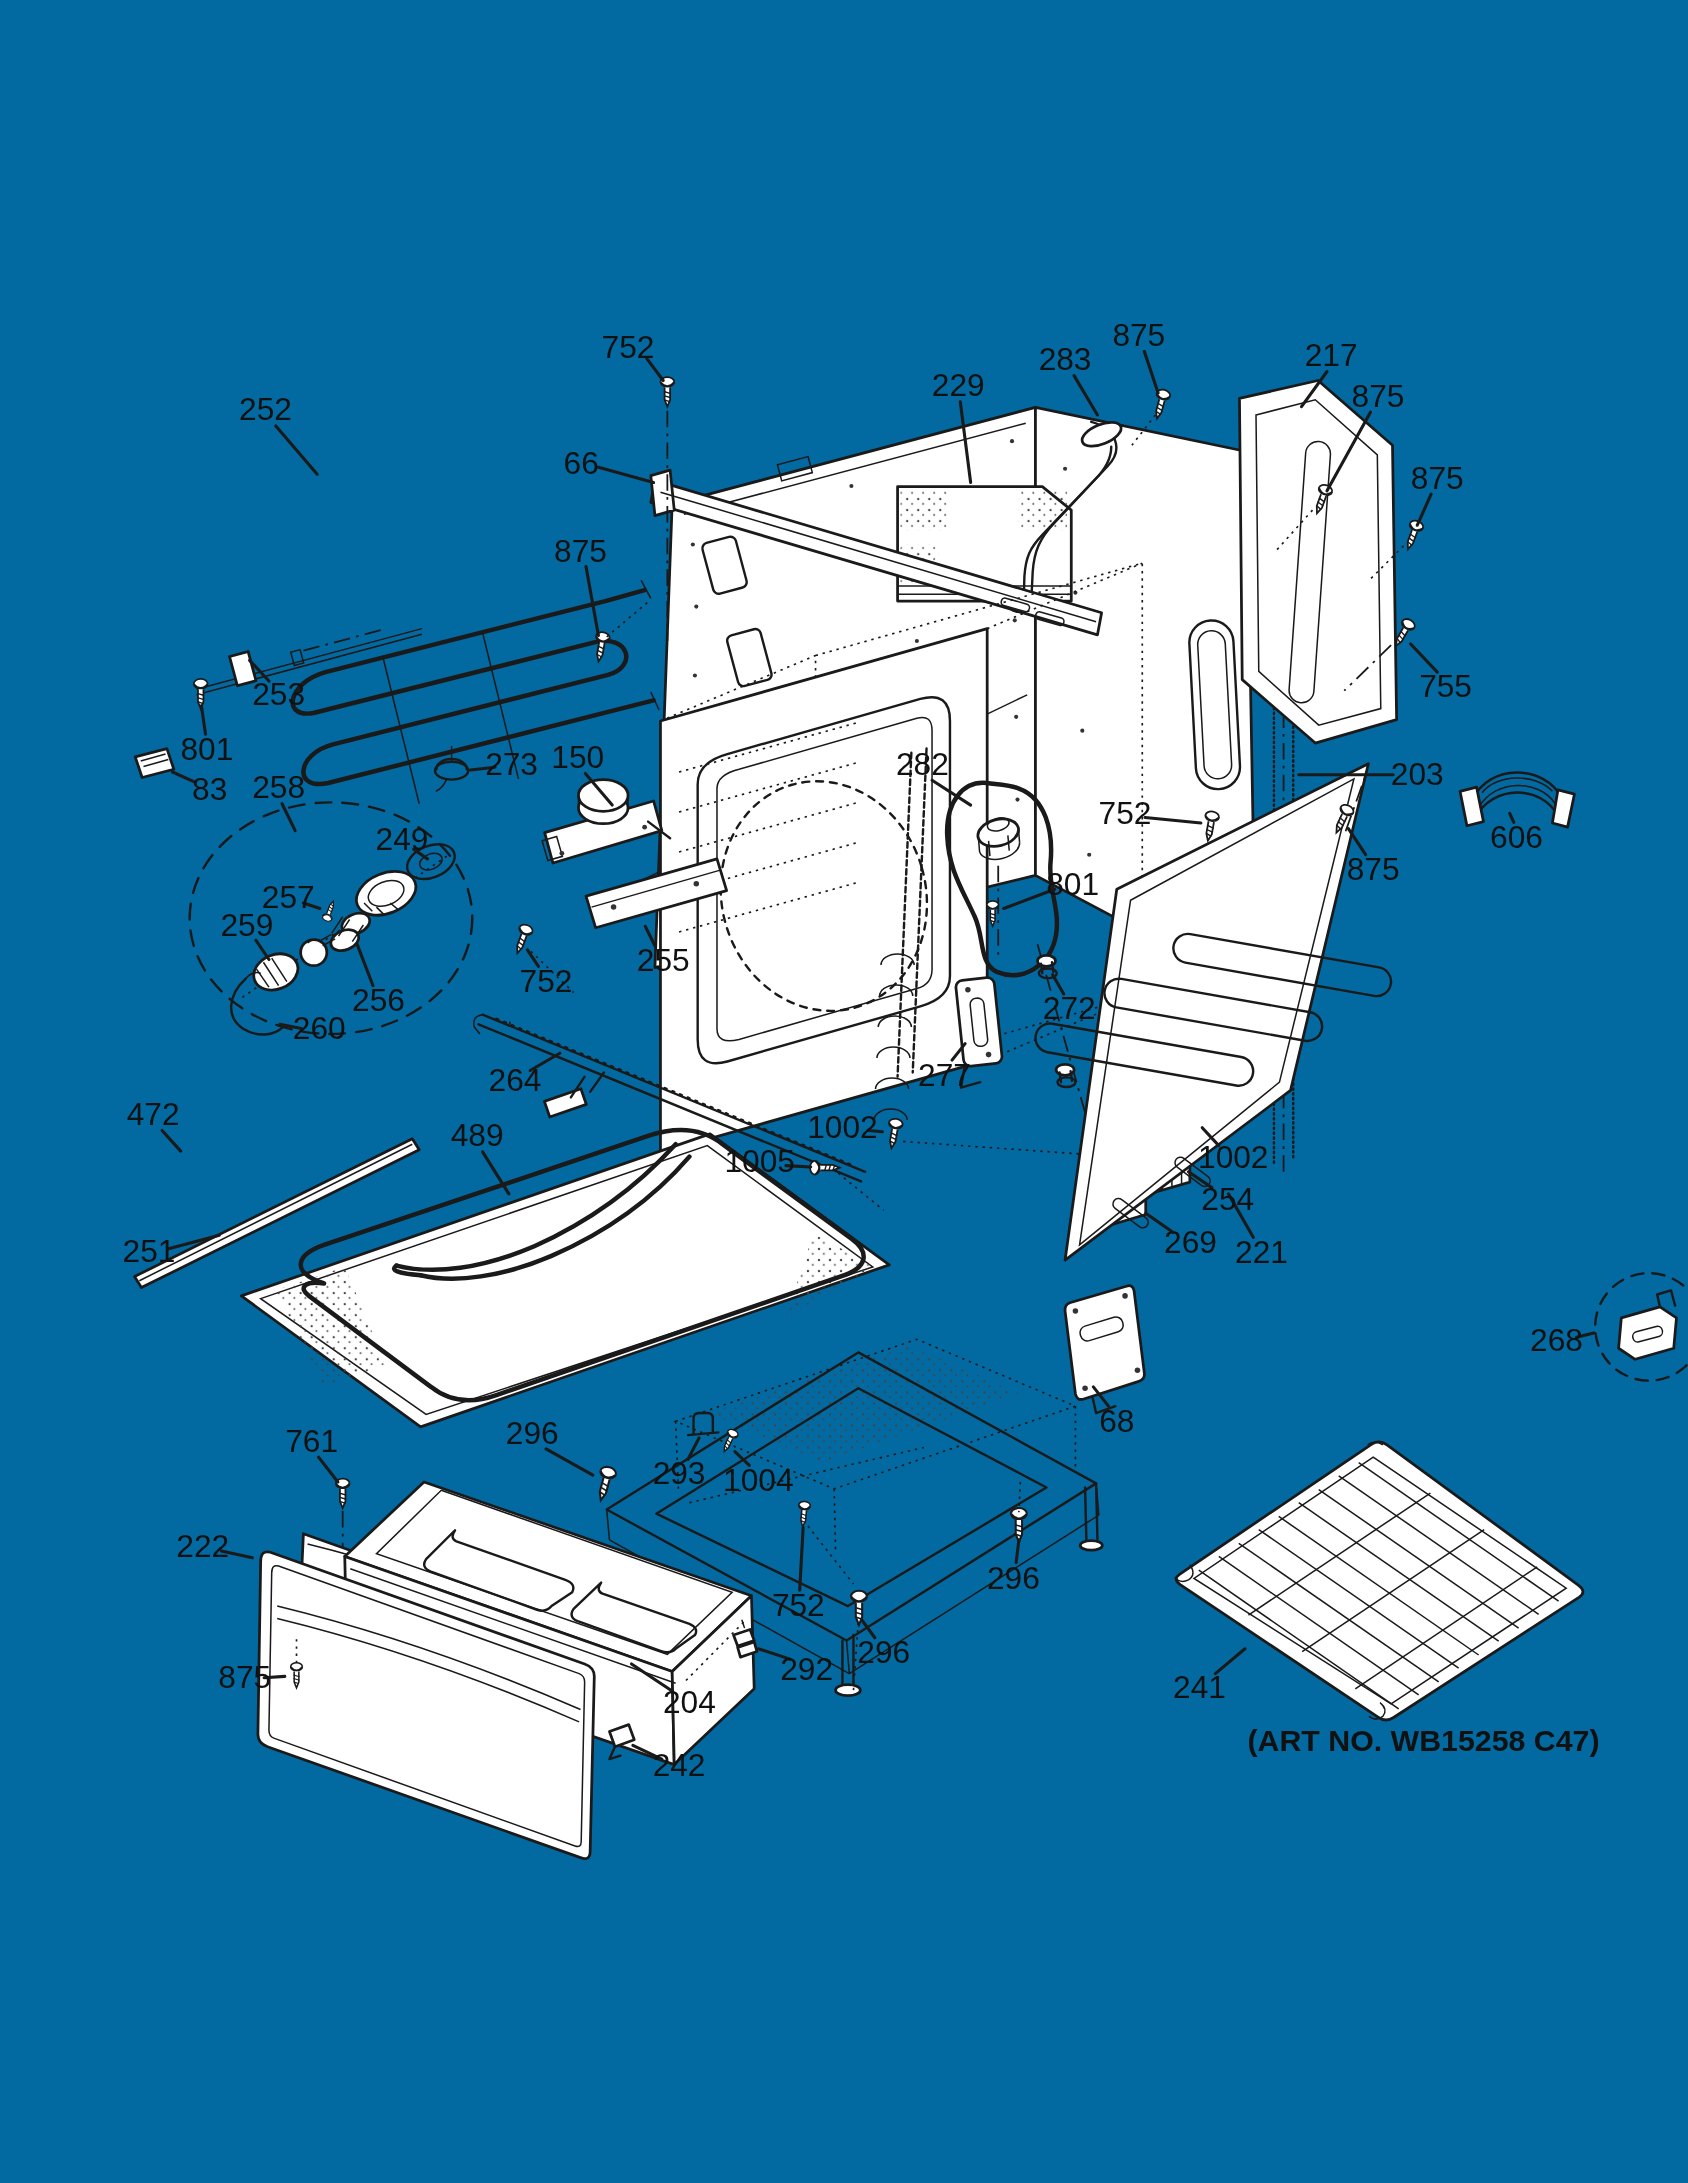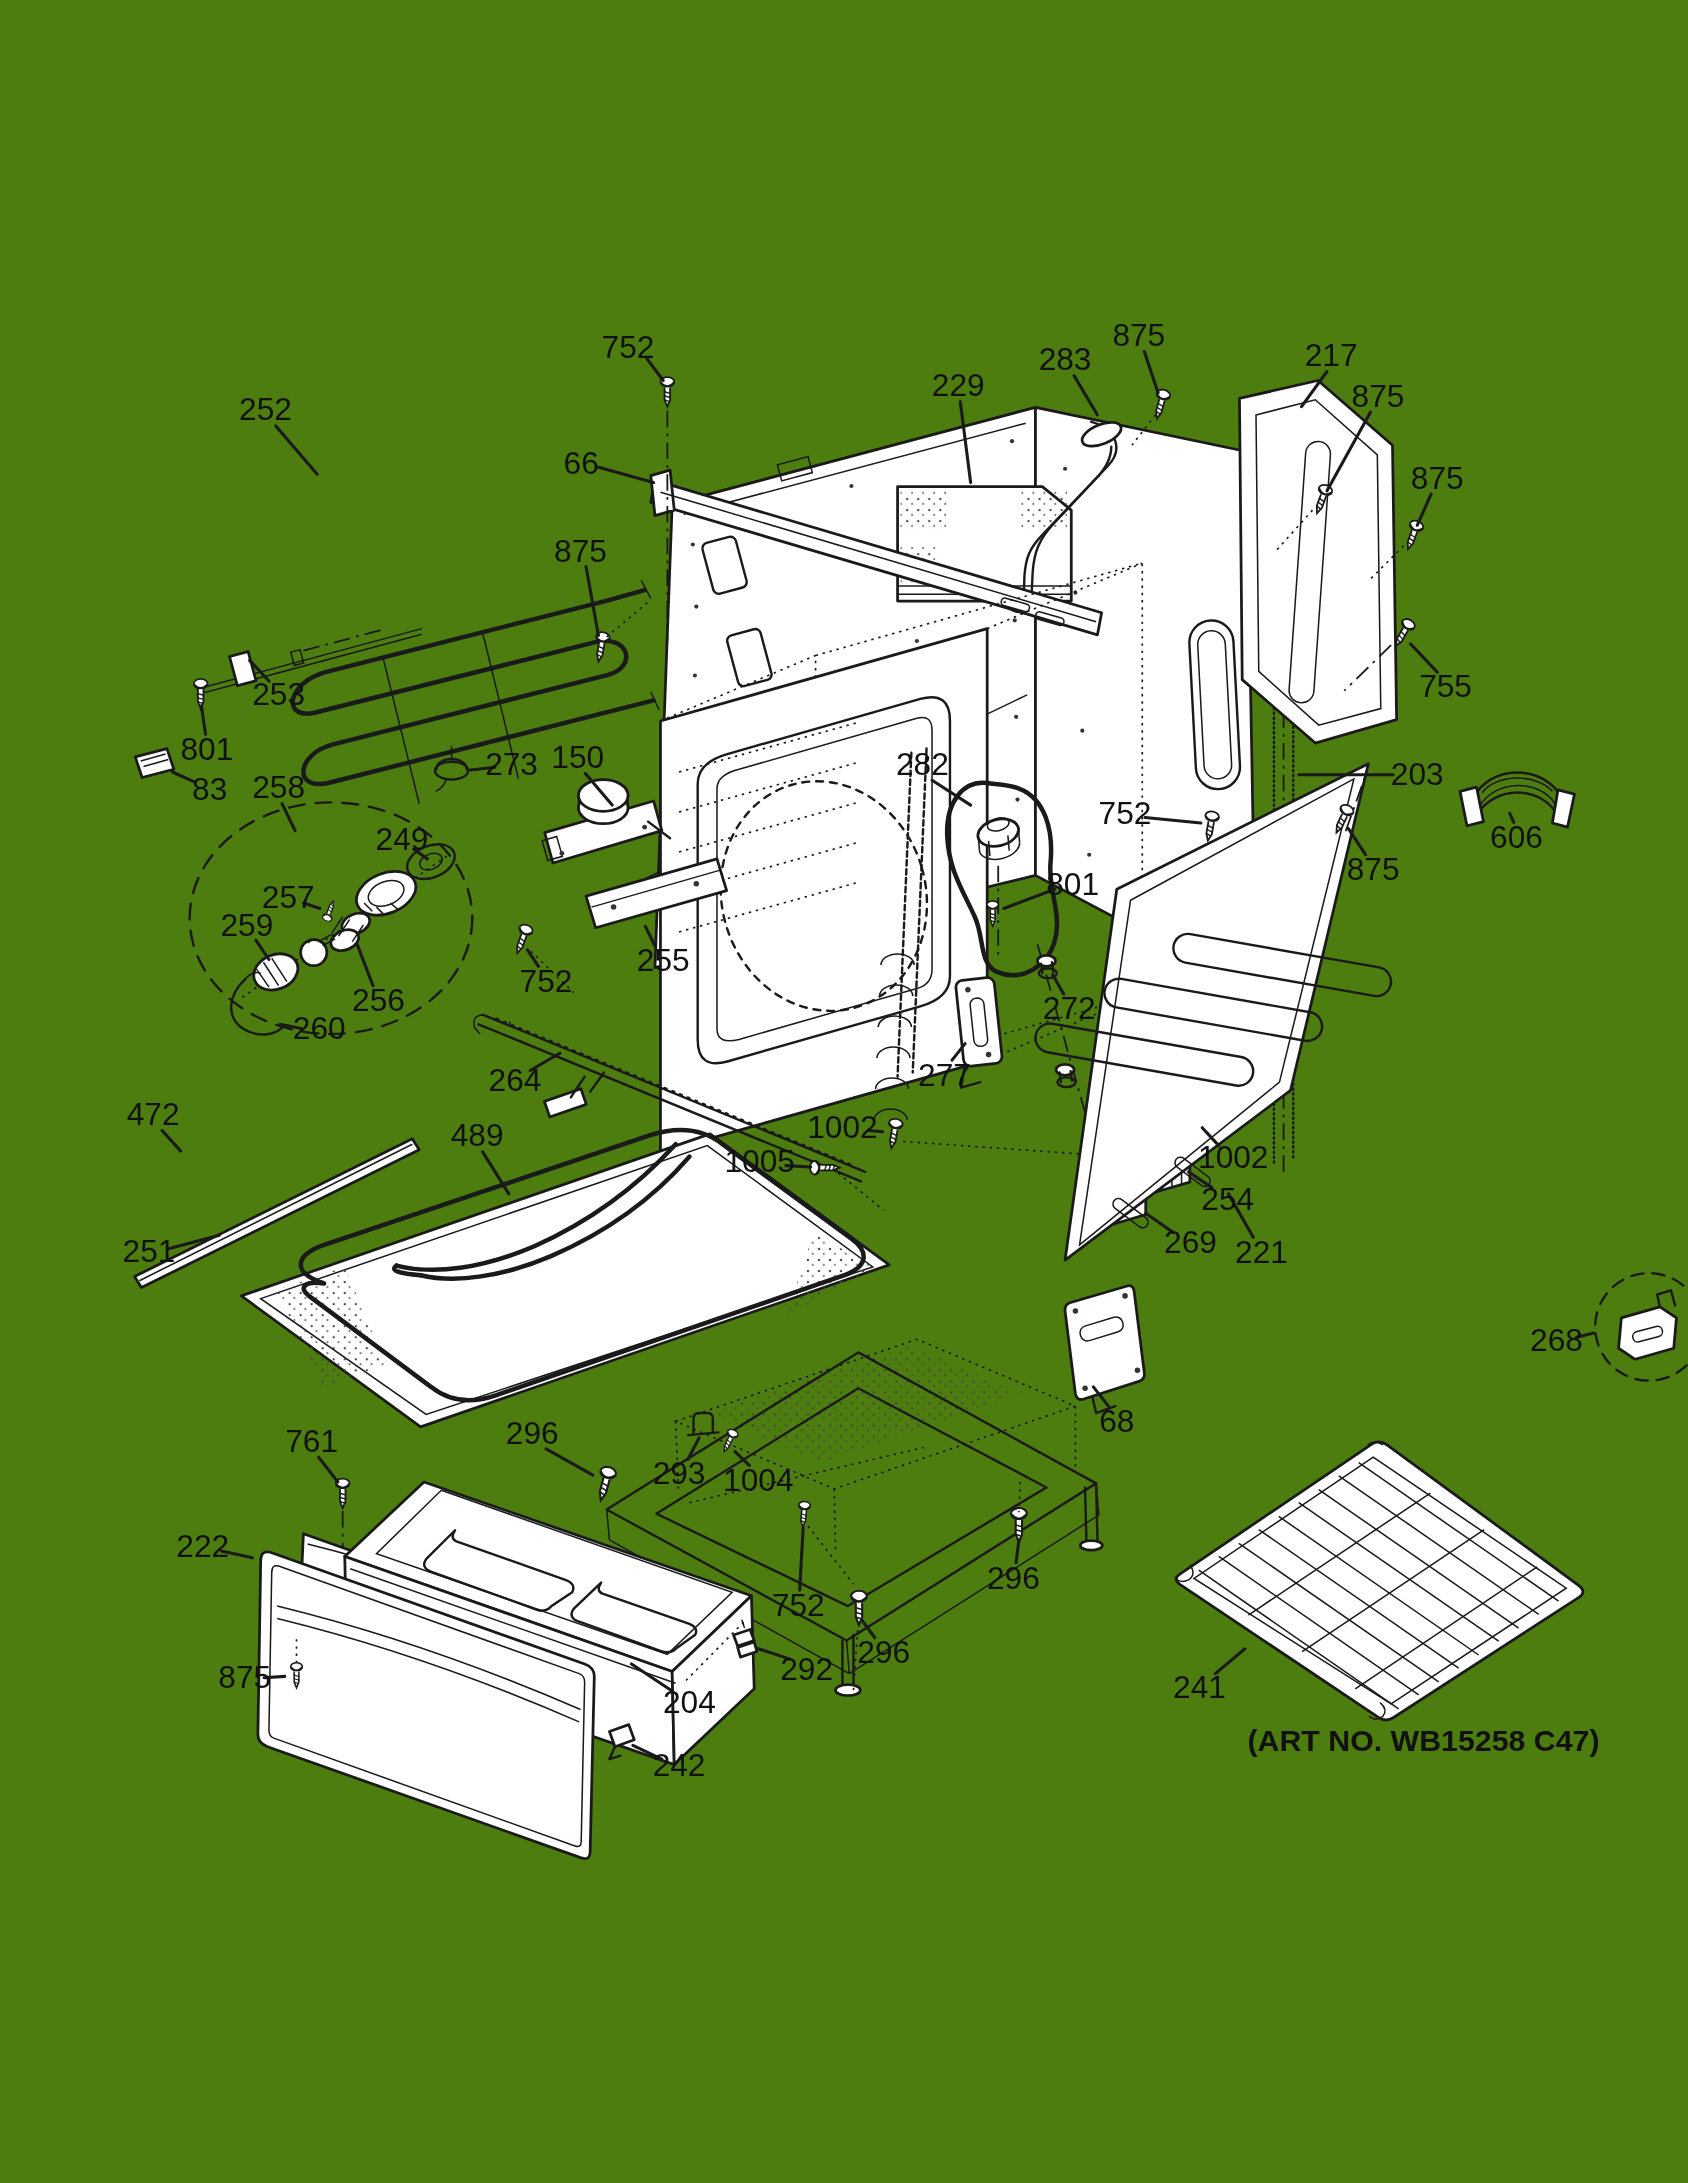--- a/index.html
+++ b/index.html
@@ -1,16 +1,16 @@
 <!DOCTYPE html>
 <html style="font-size:11px"><head>
 <meta charset="utf-8">
 <style>
   html,body{margin:0;padding:0;background:#fff;}
-  .stage{position:relative;width:1689px;height:2183px;background:#4d7c0f;font-family:"Liberation Sans",sans-serif;}
+  .stage{position:relative;width:1689px;height:2183px;background:#0369a1;font-family:"Liberation Sans",sans-serif;}
   svg{position:absolute;inset:0;}
   svg *{vector-effect:none;}
   .ink{stroke:#1a1a1a;fill:none;stroke-width:3.5;stroke-linecap:round;stroke-linejoin:round;}
   .panel{stroke:#1a1a1a;fill:#ffffff;stroke-width:4;stroke-linejoin:round;}
   .thin{stroke:#1a1a1a;fill:none;stroke-width:2.2;}
   .bold{stroke:#1a1a1a;fill:none;stroke-width:6.5;stroke-linecap:round;stroke-linejoin:round;}
   .dot{stroke:#1a1a1a;fill:none;stroke-width:2.4;stroke-dasharray:3.5 7;}
   .dashdot{stroke:#1a1a1a;fill:none;stroke-width:2.6;stroke-dasharray:24 9 4 9;}
   .ldr{stroke:#1a1a1a;fill:none;stroke-width:4.5;stroke-linecap:round;}
   .lbl{font-family:"Liberation Sans",sans-serif;font-size:46px;fill:#111;}

